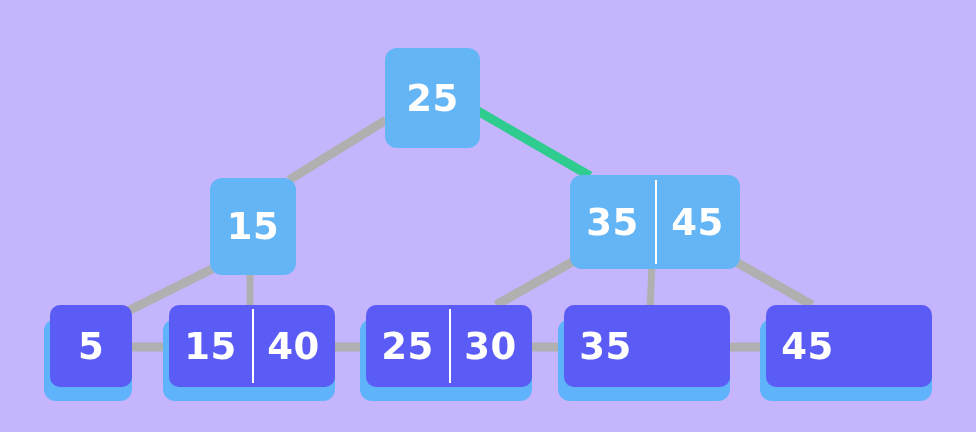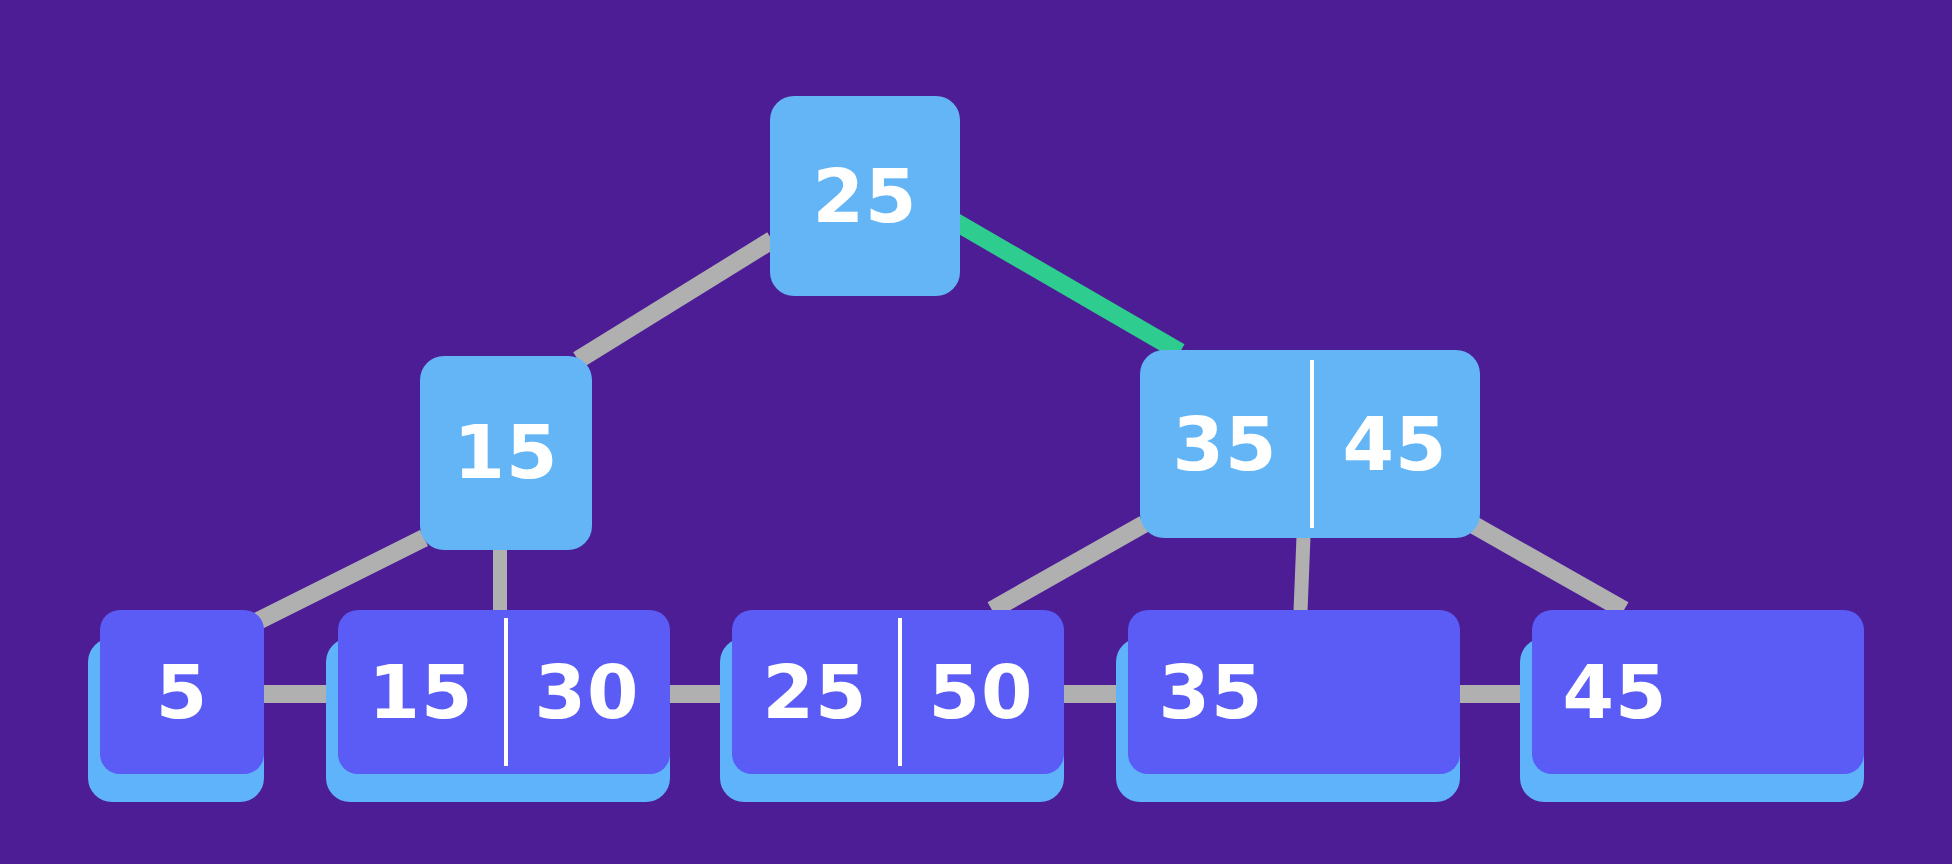--- a/index.html
+++ b/index.html
@@ -8,21 +8,21 @@
     padding: 0;
     background: #000000;
   }
   body {
     font-family: "DejaVu Sans", sans-serif;
   }
   #stage {
     position: relative;
     width: 976px;
     height: 432px;
-    background: #4c1d95;
+    background: #c4b5fd;
     overflow: hidden;
     text-decoration: underline;
   }
   #edge-layer {
     position: absolute;
     left: 0;
     top: 0;
     width: 976px;
     height: 432px;
     pointer-events: none;
@@ -140,28 +140,28 @@
       <div class="leaf-wrap" style="left: 44px; top: 305px; width: 88px; height: 100px;">
         <div class="leaf-shadow"></div>
         <div class="leaf-face" style="width: 82px;">
           <div class="cell" style="width: 82px;">5</div>
         </div>
       </div>
       <div class="leaf-wrap" style="left: 163px; top: 305px; width: 172px; height: 100px;">
         <div class="leaf-shadow"></div>
         <div class="leaf-face" style="width: 166px;">
           <div class="cell" style="width: 83px;">15</div>
-          <div class="cell" style="width: 83px;">30</div>
+          <div class="cell" style="width: 83px;">40</div>
         </div>
       </div>
       <div class="leaf-wrap" style="left: 360px; top: 305px; width: 172px; height: 100px;">
         <div class="leaf-shadow"></div>
         <div class="leaf-face" style="width: 166px;">
           <div class="cell" style="width: 83px;">25</div>
-          <div class="cell" style="width: 83px;">50</div>
+          <div class="cell" style="width: 83px;">30</div>
         </div>
       </div>
       <div class="leaf-wrap" style="left: 558px; top: 305px; width: 172px; height: 100px;">
         <div class="leaf-shadow"></div>
         <div class="leaf-face" style="width: 166px;">
           <div class="cell" style="width: 83px;">35</div>
         </div>
       </div>
       <div class="leaf-wrap" style="left: 760px; top: 305px; width: 172px; height: 100px;">
         <div class="leaf-shadow"></div>

